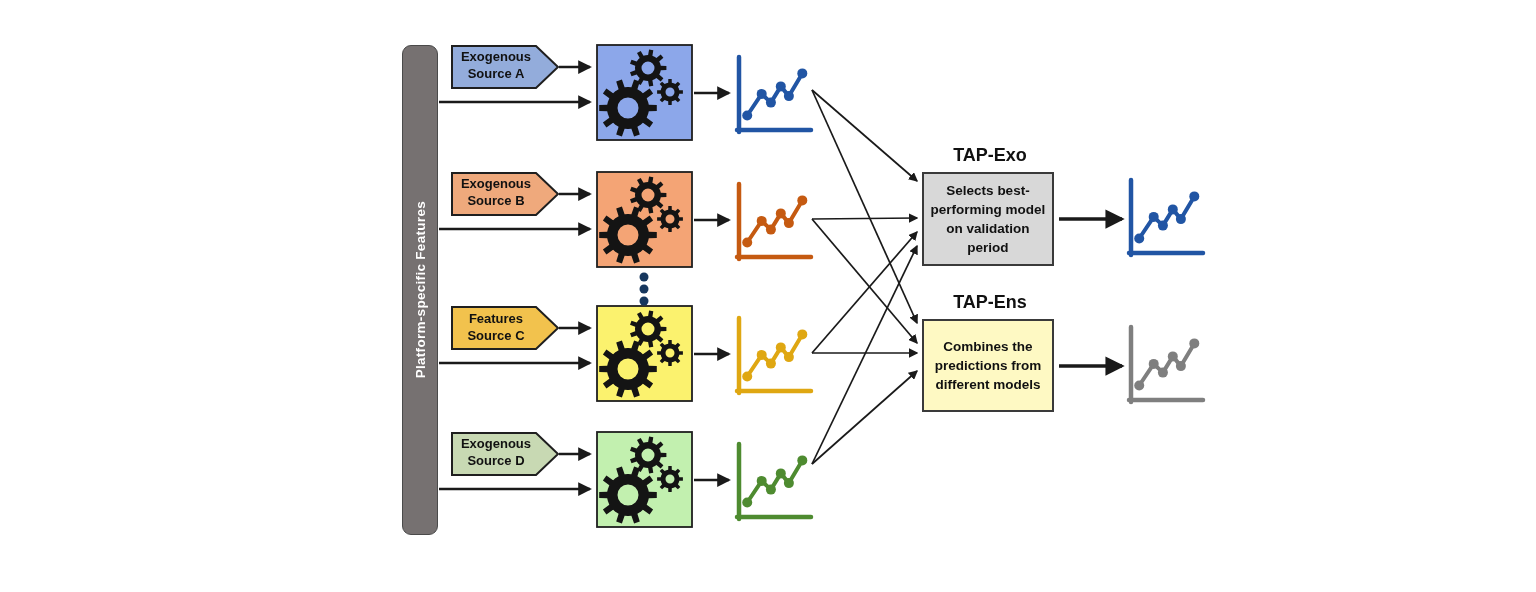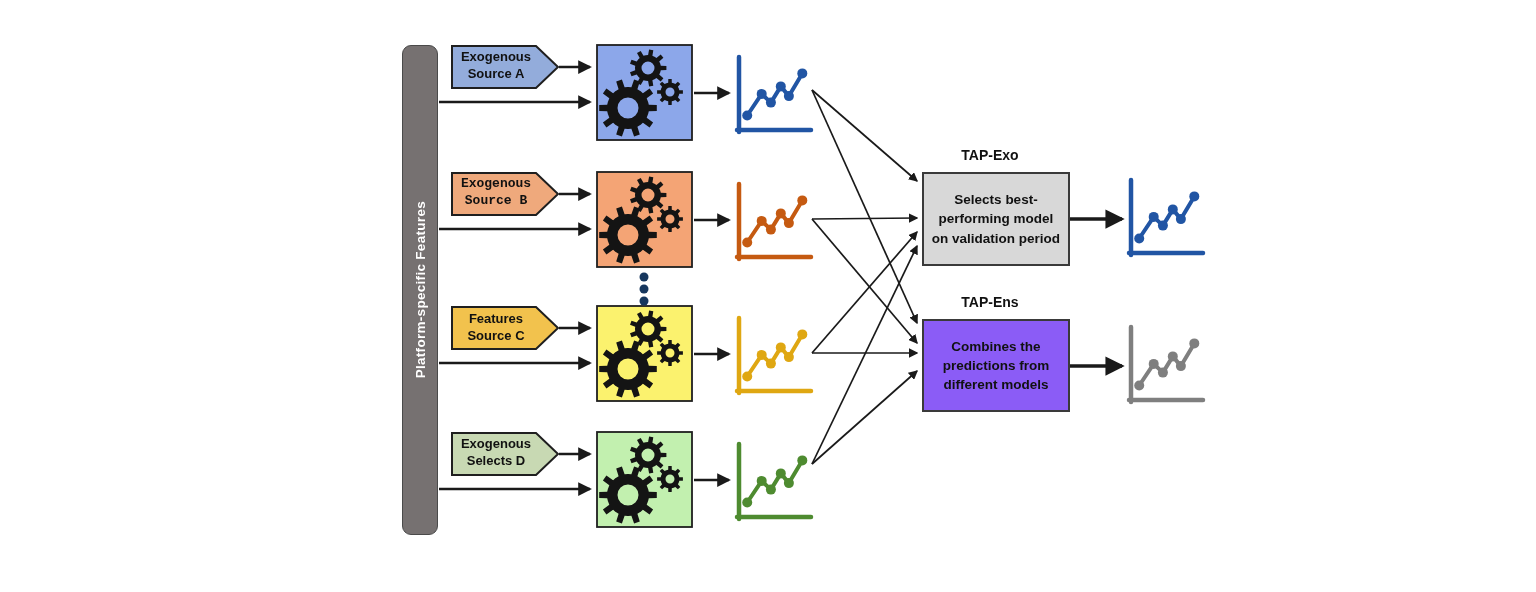--- a/index.html
+++ b/index.html
@@ -14,30 +14,30 @@
   }
   
   .bar{
     position:absolute;left:402px;top:45px;width:36px;height:490px;
     border-radius:9px;border:1.5px solid #4a4a4a;box-sizing:border-box;
   }
   .bar-label{left:402px;top:45px;width:36px;height:490px;font-size:13.5px;letter-spacing:.3px;}
   .bar-label span{writing-mode:vertical-rl;transform:rotate(180deg);white-space:nowrap;}
   
   .tag-label{left:452px;width:88px;height:41px;font-size:13px;line-height:1.3;}
-  #tag-a{top:45px;} #tag-b{top:172px;font-family:Liberation Mono, monospace;} #tag-c{top:307px;} #tag-d{top:432px;}
+  #tag-a{top:45px;} #tag-b{top:172px;} #tag-c{top:307px;} #tag-d{top:432px;}
   
   .tap-box{
-    position:absolute;left:922px;width:148px;border:2px solid #3a3a3a;box-sizing:border-box;
+    position:absolute;left:922px;width:132px;border:2px solid #3a3a3a;box-sizing:border-box;
     display:flex;align-items:center;justify-content:center;text-align:center;
     font-weight:bold;font-size:13.5px;line-height:1.42;color:#111;padding:4px 6px;
   }
   #tap-exo-box{top:172px;height:94px;}
   #tap-ens-box{top:319px;height:93px;}
-  .tap-title{position:absolute;left:922px;width:136px;height:18px;font-size:14px;}
+  .tap-title{position:absolute;left:922px;width:136px;height:18px;font-size:18px;}
   #tap-exo-title{top:146px;}
   #tap-ens-title{top:293px;text-align:center;}
 </style>
 </head>
 <body>
 
 <div class="canvas">
 
   <svg id="diagram-layer" class="layer" width="1536" height="592">
     <defs>
@@ -167,25 +167,25 @@
     </svg>
 
   <div class="bar" style="background: rgb(118, 113, 113);"></div>
   <div class="label bar-label" style="color: rgb(255, 255, 255);">
     <span>Platform-specific Features</span>
   </div>
 
   <div class="label tag-label" id="tag-a">Exogenous Source A</div>
   <div class="label tag-label" id="tag-b">Exogenous Source B</div>
   <div class="label tag-label" id="tag-c">Features Source C</div>
-  <div class="label tag-label" id="tag-d">Exogenous Selects D</div>
+  <div class="label tag-label" id="tag-d">Exogenous Source D</div>
 
   <div class="label tap-title" id="tap-exo-title">TAP-Exo</div>
   <div class="tap-box" id="tap-exo-box" style="background: rgb(216, 216, 216);">
     <span>Selects best-performing model on validation period</span>
   </div>
 
   <div class="label tap-title" id="tap-ens-title">TAP-Ens</div>
-  <div class="tap-box" id="tap-ens-box" style="background: #8b5cf6;">
+  <div class="tap-box" id="tap-ens-box" style="background: #fef9c3;">
     <span>Combines the predictions from different models</span>
   </div>
 
 </div>
 
 </body></html>

